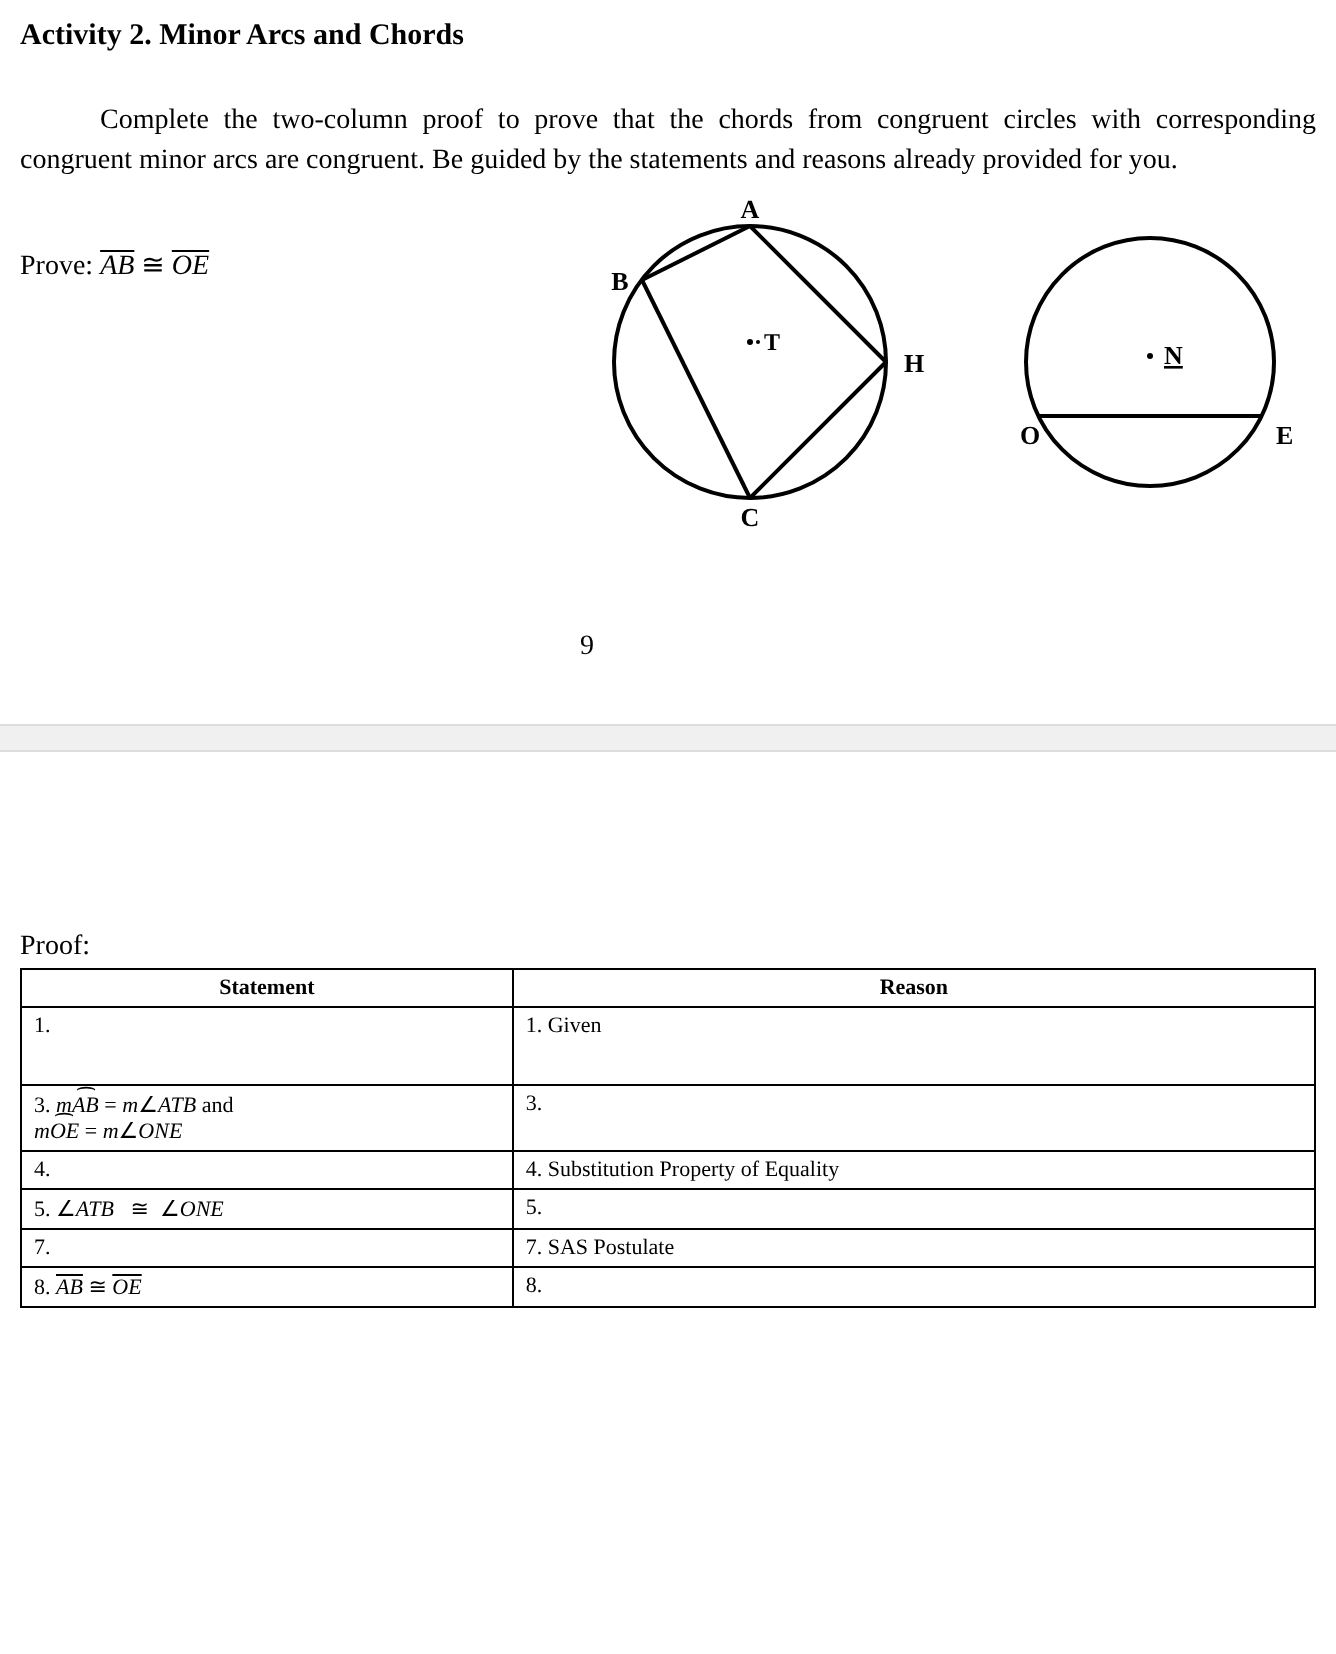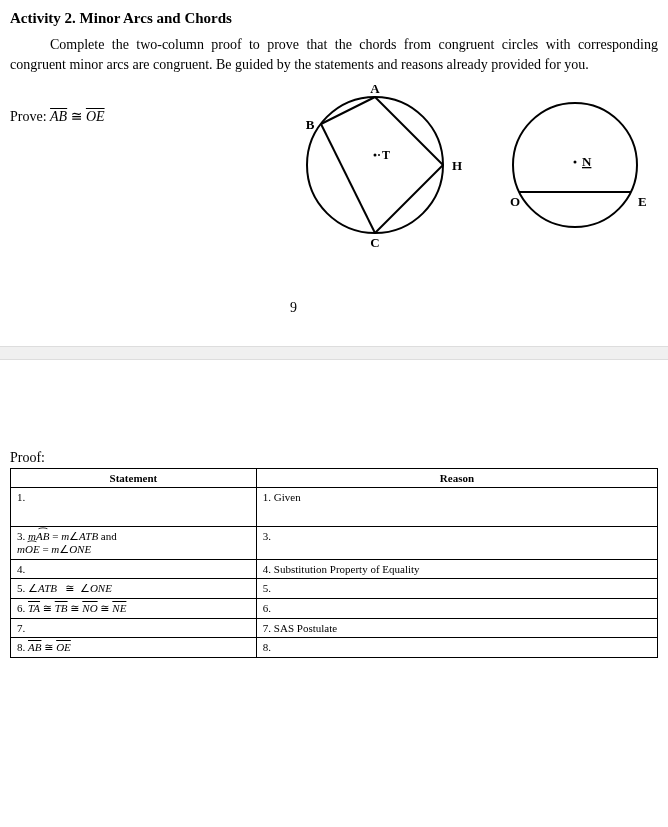--- a/index.html
+++ b/index.html
@@ -6,21 +6,21 @@
       font-family: 'Bookman Old Style', Georgia, serif;
       margin: 0;
       padding: 10px;
       width: 648px;
       background: #fff;
       color: #000;
       font-size: 14px;
     }
     .title {
       font-weight: bold;
-      margin-bottom: 8px;
+      margin-bottom: 24px;
       font-size: 15px;
     }
     .intro {
       text-indent: 40px;
       text-align: justify;
       margin-bottom: 16px;
       line-height: 1.4;
     }
     .given-prove {
       margin: 10px 0 10px 0;
@@ -182,26 +182,20 @@
     <td><span>4.</span></td>
     <td><span>4.</span><span> Substitution Property of Equality</span></td>
   </tr>
   <tr>
     <td>
       <span>5. </span><span>∠</span><span class="italic">ATB</span>&nbsp;&nbsp;<span> ≅ </span>&nbsp;<span>∠</span><span class="italic">ONE</span>
     </td>
     <td><span>5.</span></td>
   </tr>
   <tr>
-    <td>
-      <span>6. </span><span class="overline">TA</span> <span> ≅ </span> <span class="overline">TB</span> <span> ≅ </span> <span class="overline">NO</span> <span> ≅ </span> <span class="overline">NE</span>
-    </td>
-    <td><span>6.</span></td>
-  </tr>
-  <tr>
     <td><span>7.</span></td>
     <td><span>7.</span><span> SAS Postulate</span></td>
   </tr>
   <tr>
     <td>
       <span>8. </span><span class="overline">AB</span> <span> ≅ </span> <span class="overline">OE</span>
     </td>
     <td><span>8.</span></td>
   </tr>
 </tbody>

